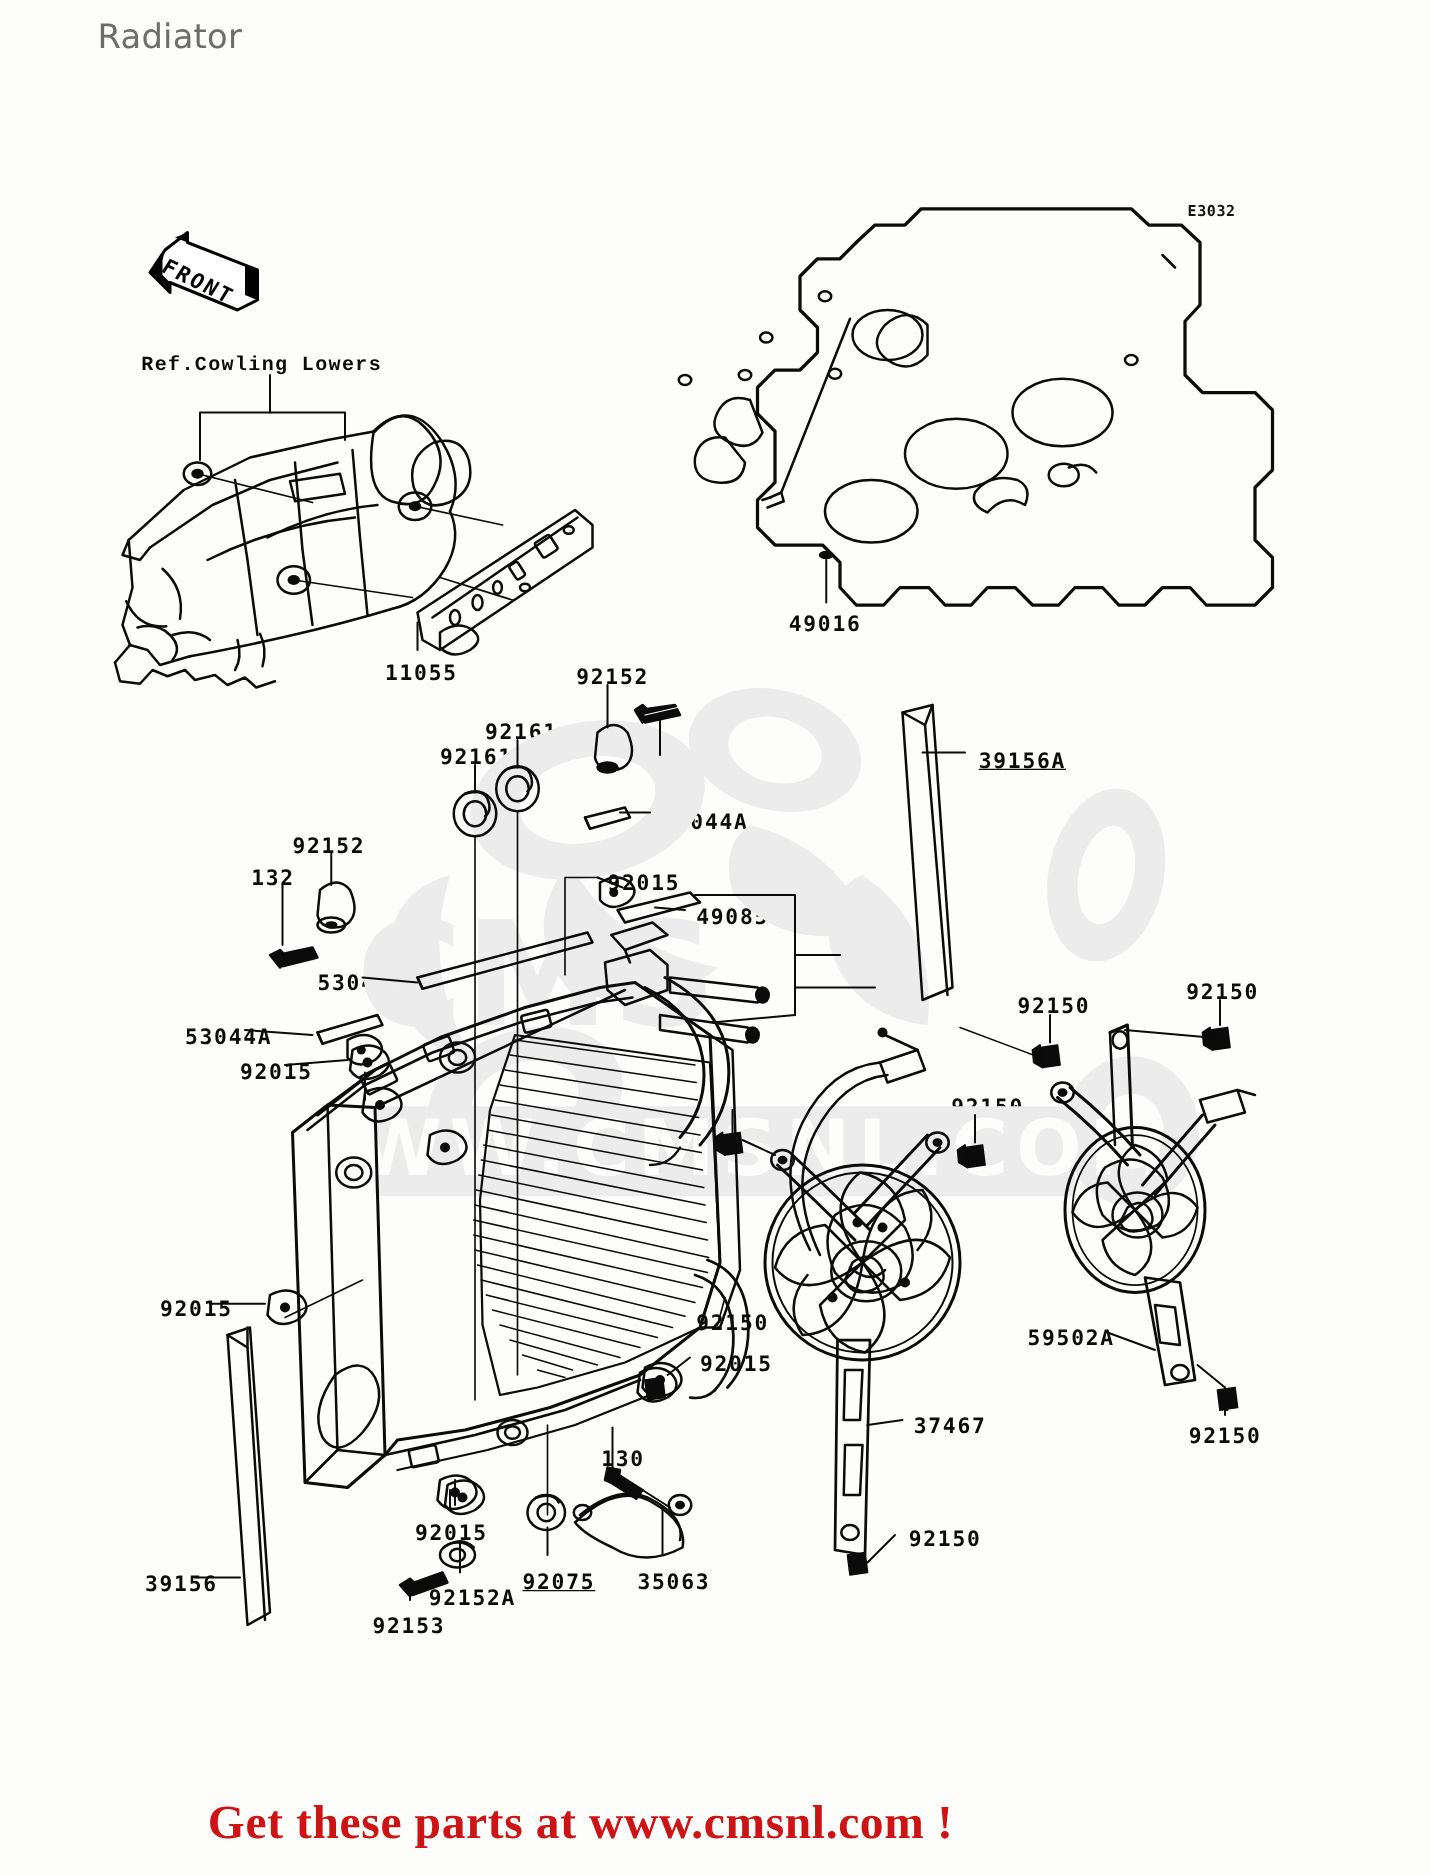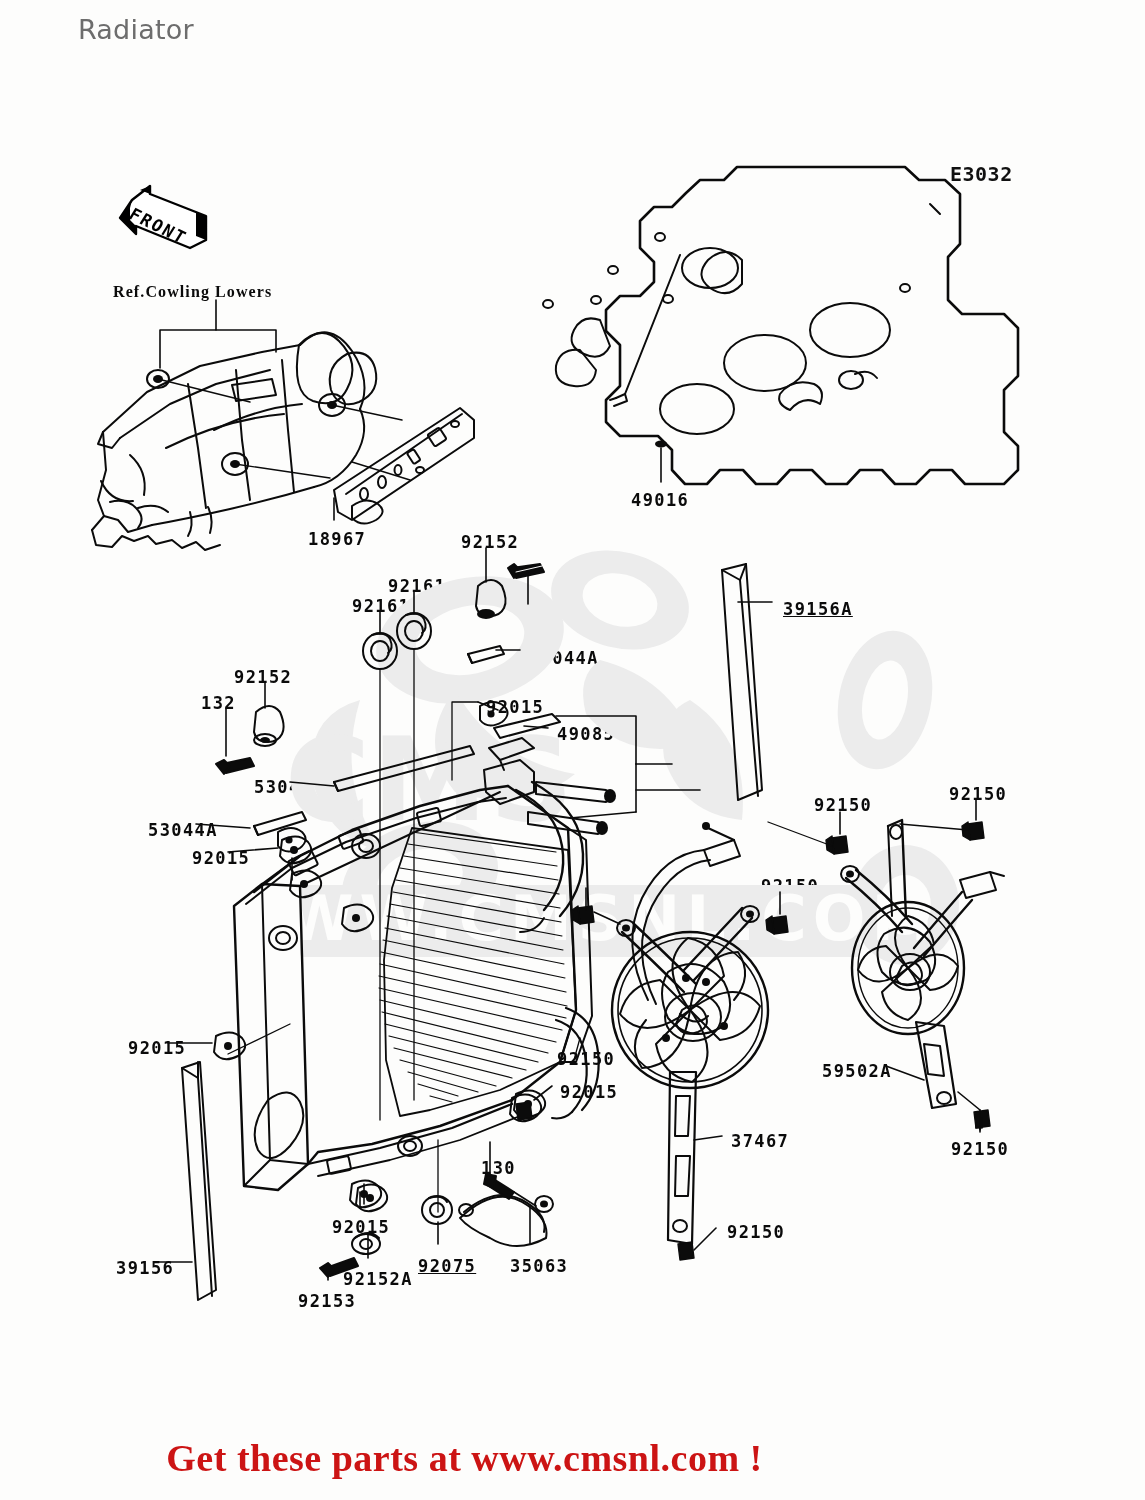--- a/index.html
+++ b/index.html
@@ -26,21 +26,21 @@
     letter-spacing: 0.2px;
     font-weight: 400;
     margin-left: 48px;
   }
 
   #diagram-code {
     position: absolute;
     left: 950px;
     top: 162px;
     font-family: "DejaVu Sans Mono", monospace;
-    font-size: 20px;
+    font-size: 12px;
     font-weight: bold;
     color: #111;
     letter-spacing: 0.5px;
   }
 
   #footer-cta {
     position: absolute;
     left: 0;
     top: 1436px;
     width: 929px;
@@ -72,21 +72,21 @@
     color: #0b0b0b;
     letter-spacing: 1.4px;
     white-space: nowrap;
     line-height: 1;
   }
 
   #ref-cowling-lowers {
     position: absolute;
     left: 113px;
     top: 283px;
-    font-family: Liberation Serif, serif;
+    font-family: Liberation Mono, monospace;
     font-size: 16px;
     font-weight: bold;
     color: #0b0b0b;
     letter-spacing: 1.1px;
     white-space: nowrap;
   }
 
   
   #front-badge {
     position: absolute;
@@ -593,21 +593,21 @@
   </svg>
   <span class="ftext">FRONT</span>
 </div>
 
 <div id="page-title">Radiator</div>
 <div id="diagram-code">E3032</div>
 <div id="ref-cowling-lowers">Ref.Cowling Lowers</div>
 
 <div id="part-labels">
     <div class="plabel" id="p-49016" style="left: 631px; top: 492px;">49016</div>
-    <div class="plabel" id="p-11055" style="left: 308px; top: 531px;">18967</div>
+    <div class="plabel" id="p-11055" style="left: 308px; top: 531px;">11055</div>
     <div class="plabel" id="p-92152a" style="left: 461px; top: 534px;">92152</div>
     <div class="plabel" id="p-132a" style="left: 516px; top: 616px;">132</div>
     <div class="plabel" id="p-92161b" style="left: 388px; top: 578px;">92161</div>
     <div class="plabel" id="p-92161a" style="left: 352px; top: 598px;">92161</div>
     <div class="plabel" id="p-53044a-top" style="left: 529px; top: 650px;">53044A</div>
     <div class="plabel" id="p-92015a" style="left: 486px; top: 699px;">92015</div>
     <div class="plabel" id="p-49085" style="left: 557px; top: 726px;">49085</div>
     <div class="plabel" id="p-39061" style="left: 680px; top: 763px;">39061</div>
     <div class="plabel" id="p-92152b" style="left: 234px; top: 669px;">92152</div>
     <div class="plabel" id="p-132b" style="left: 201px; top: 695px;">132</div>

